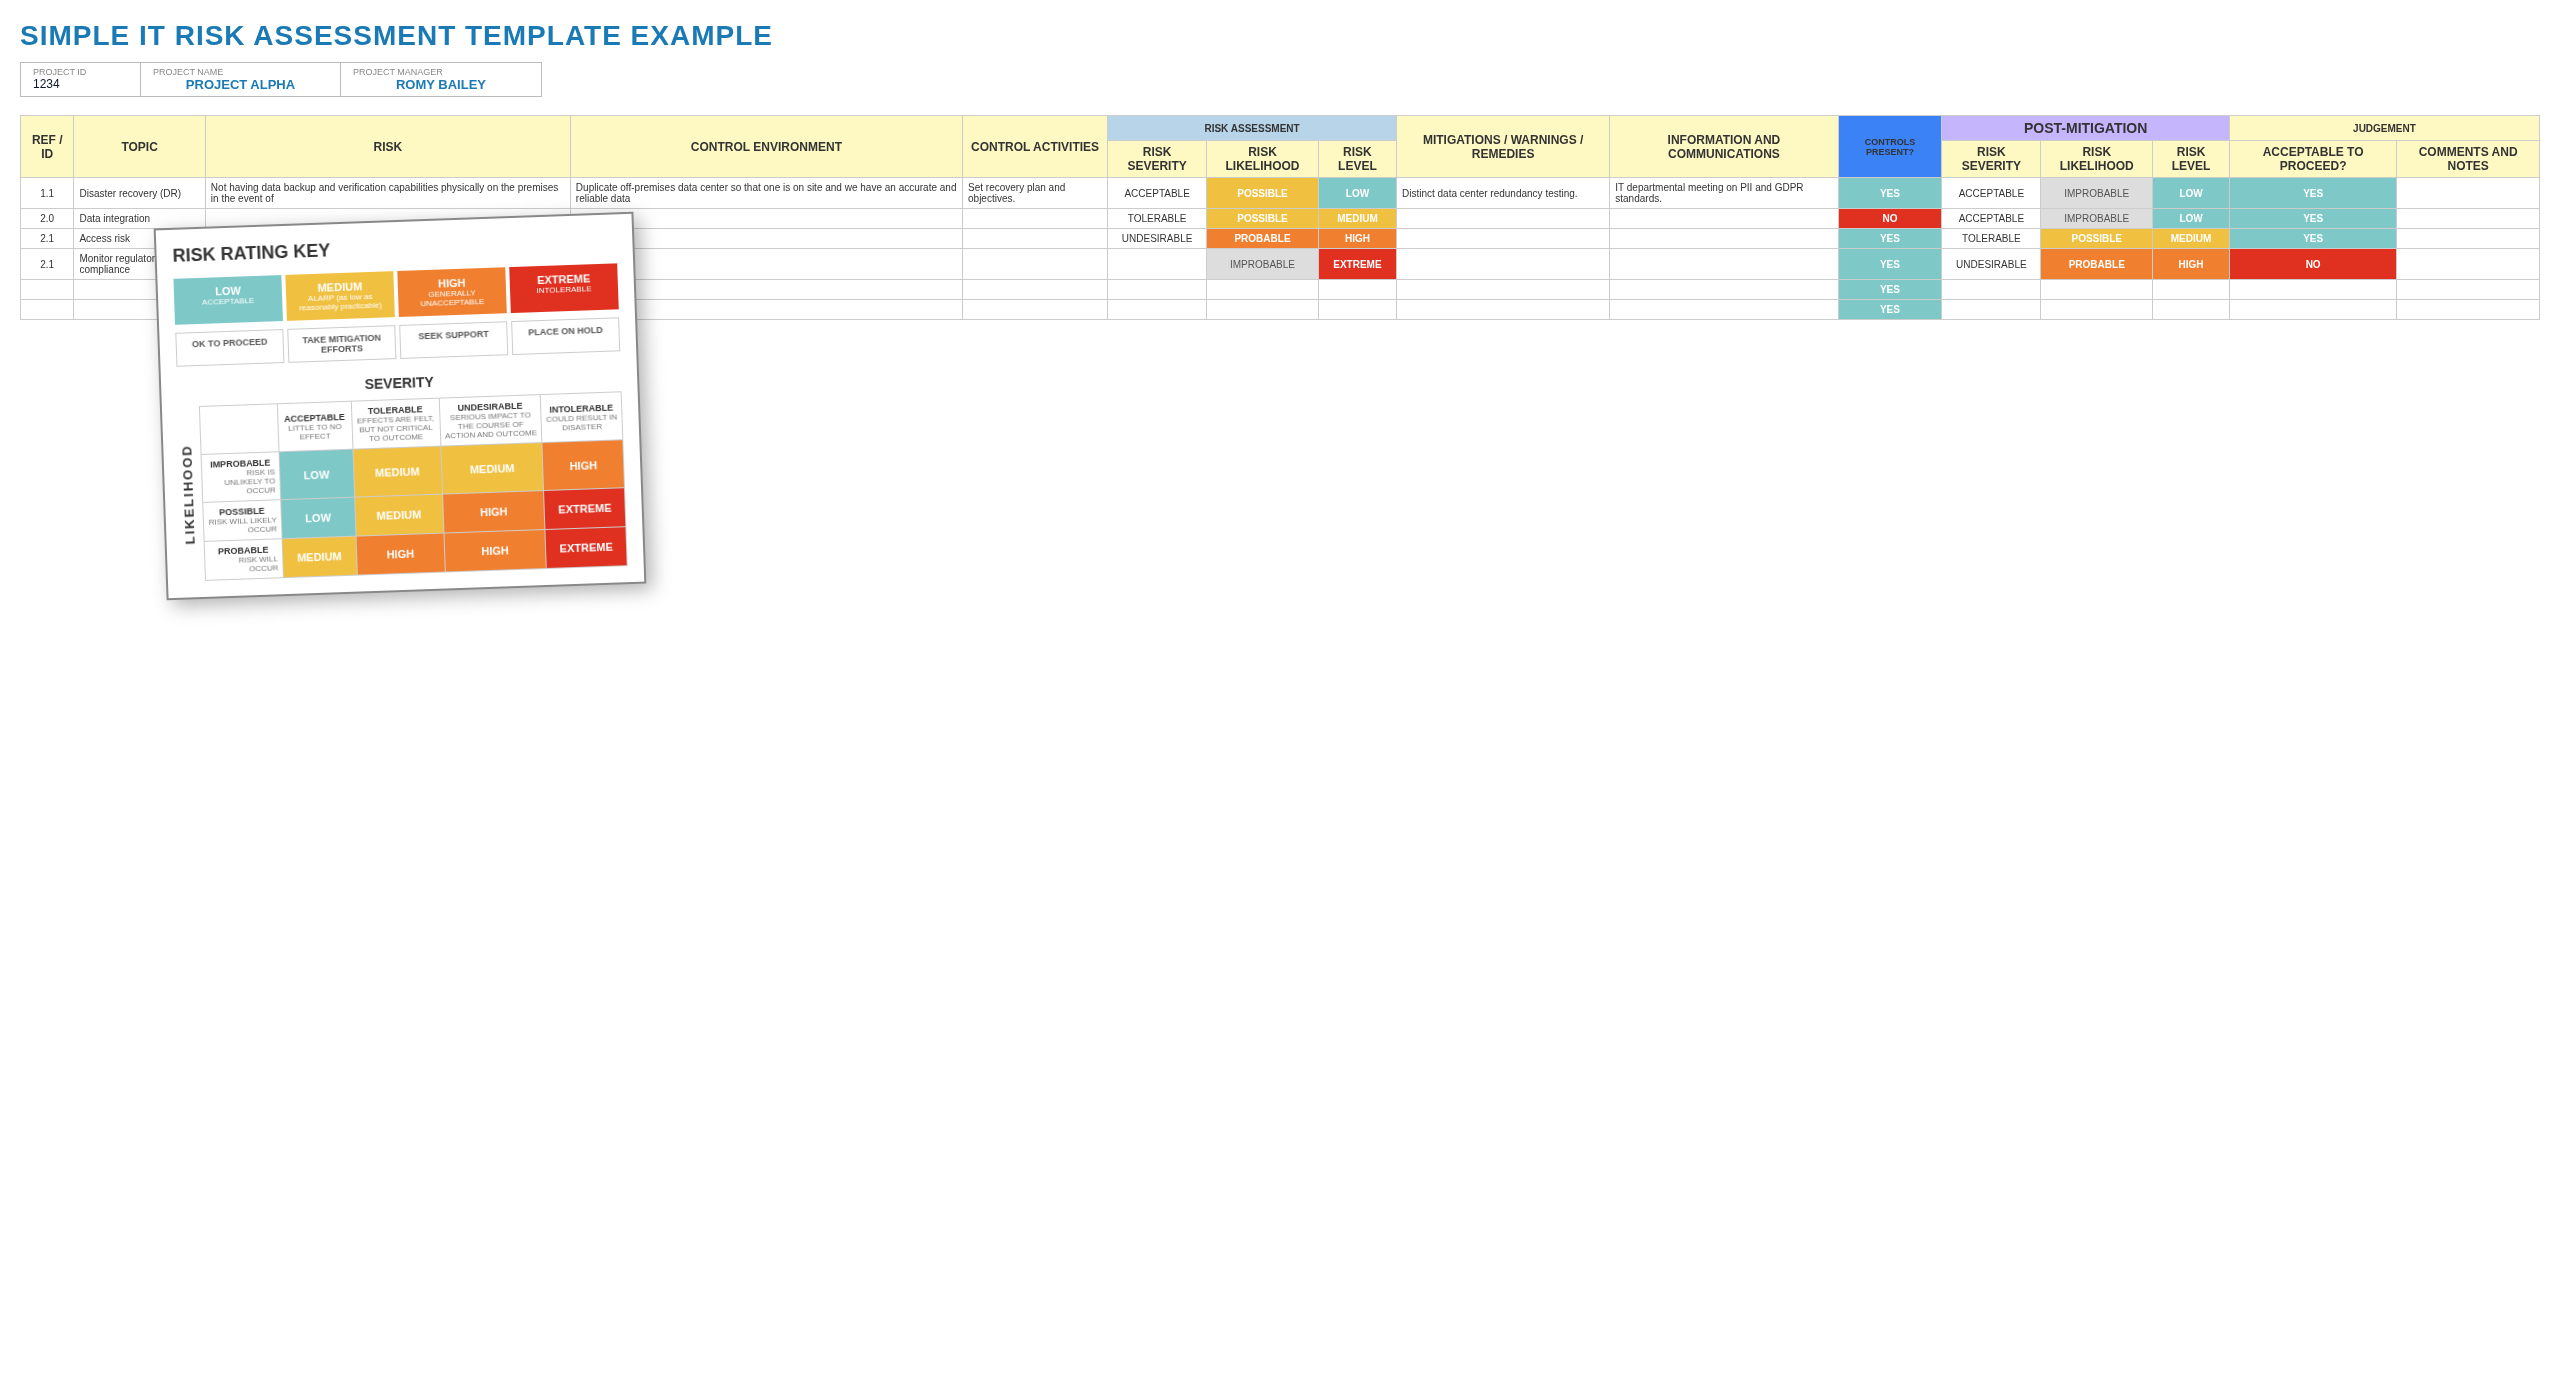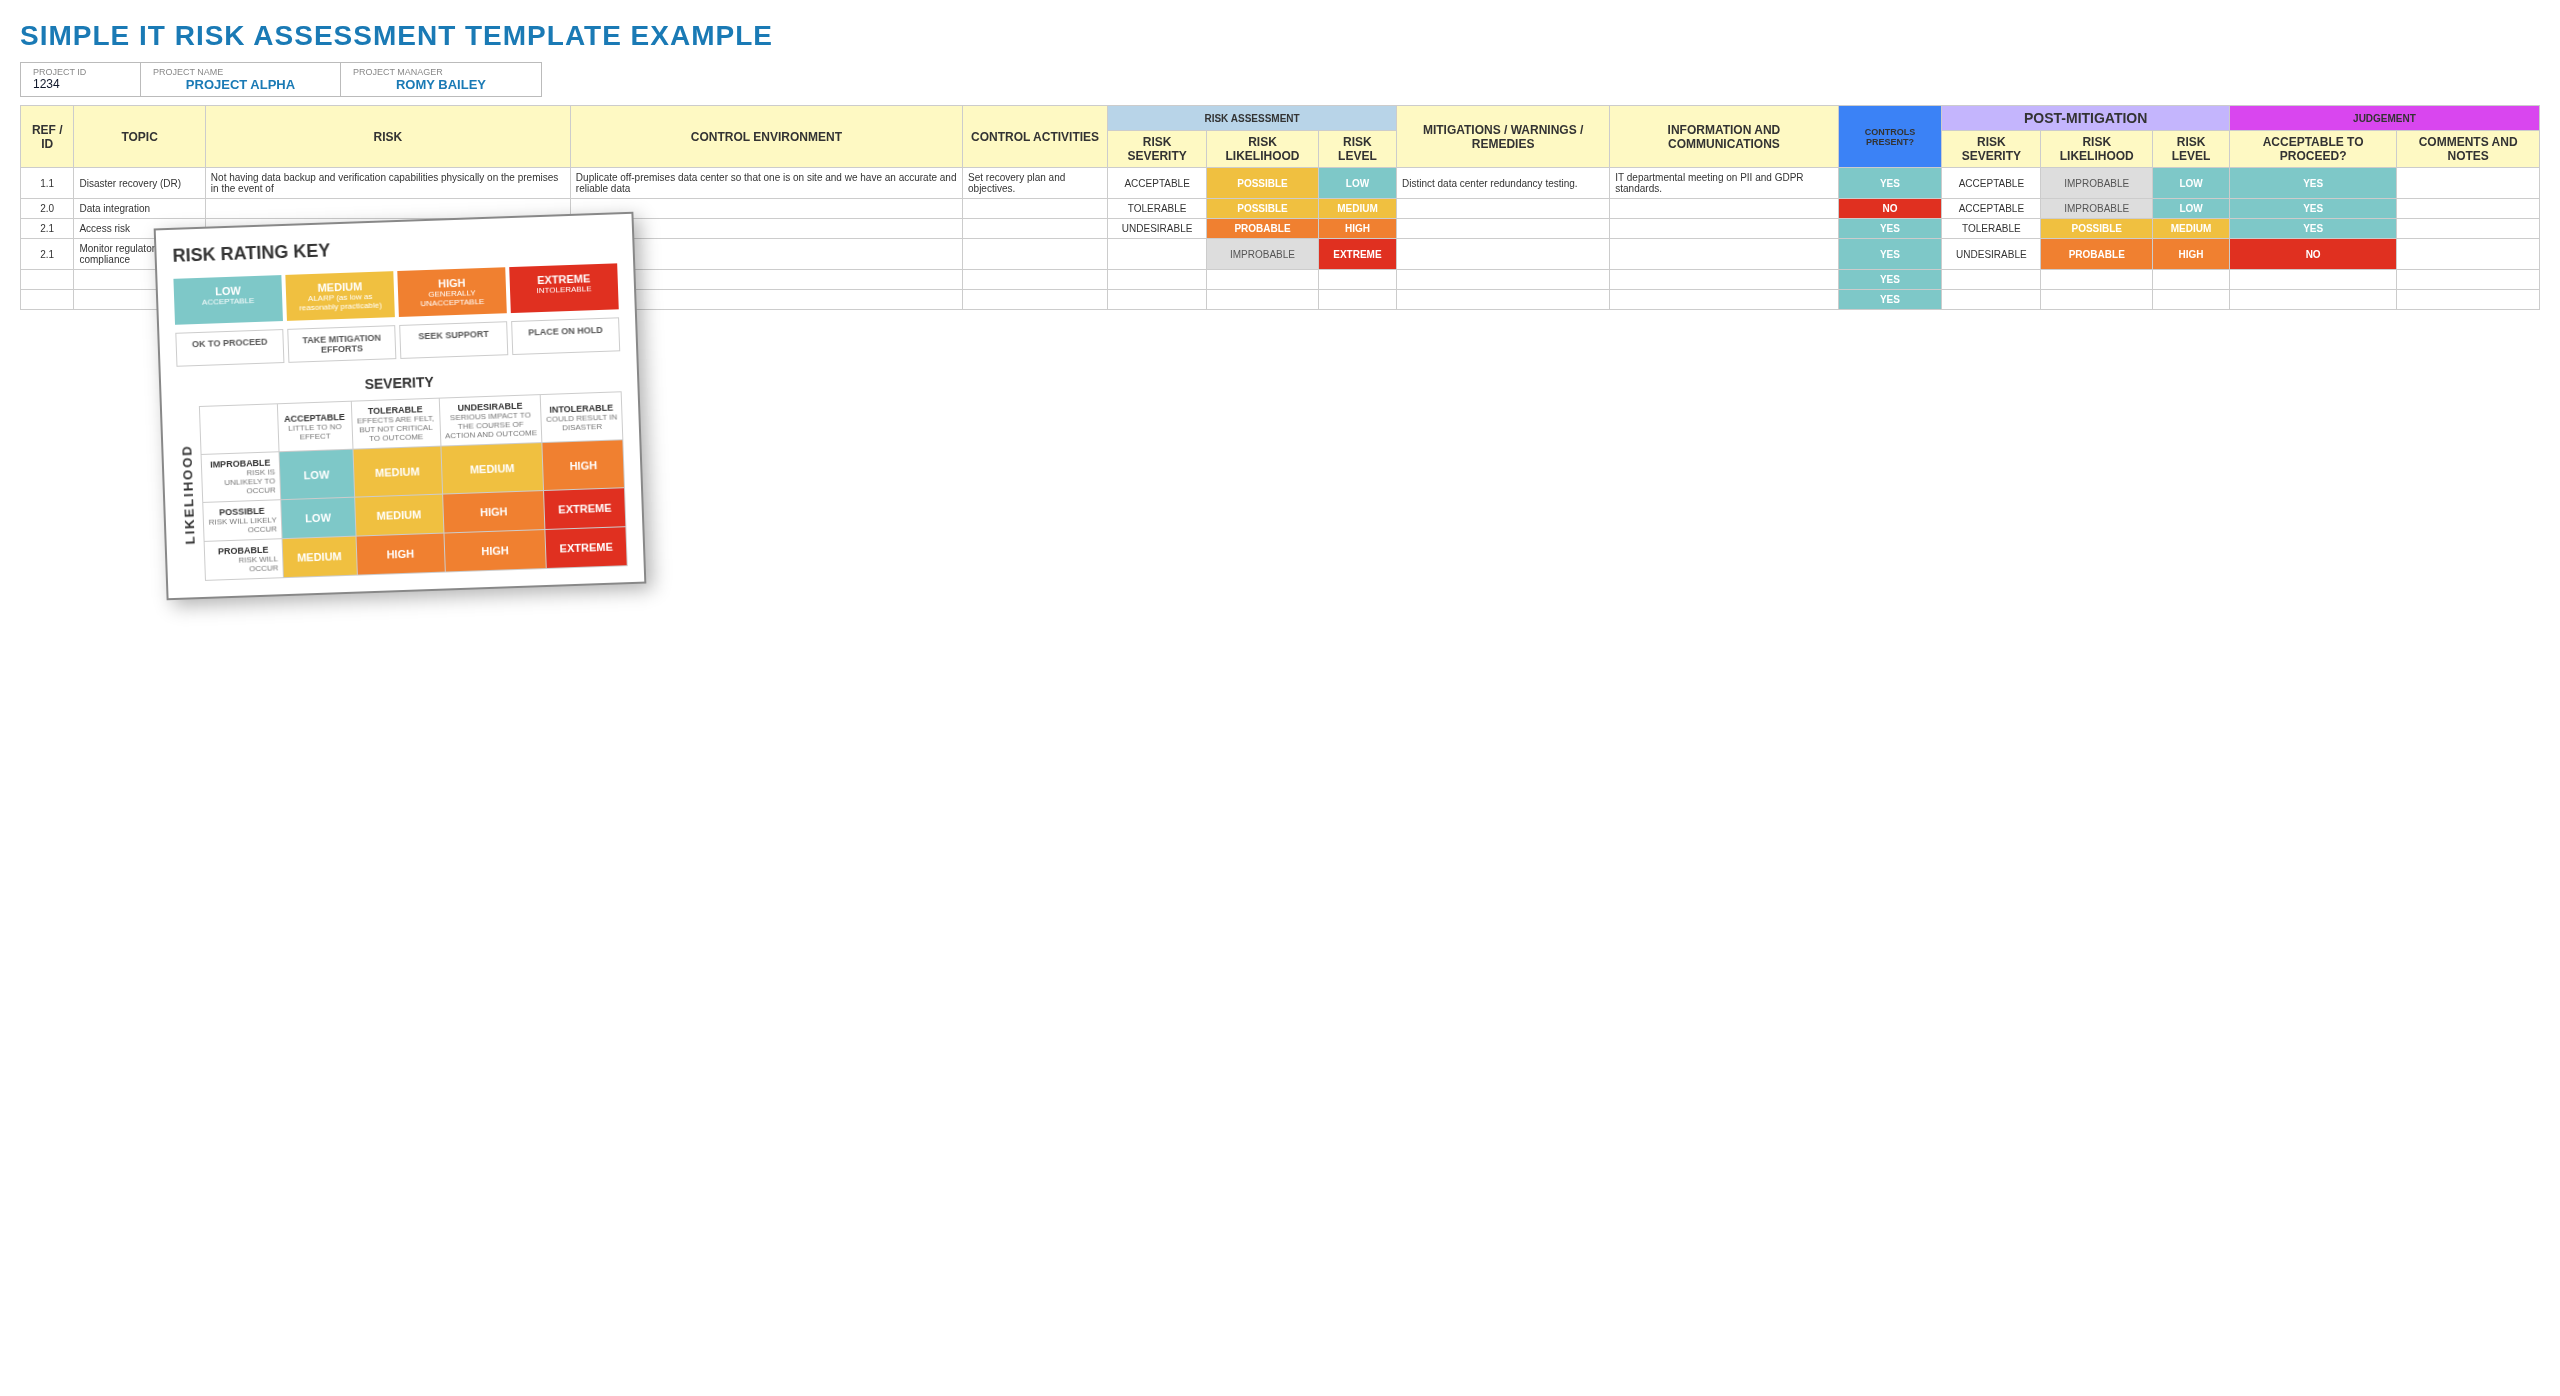--- a/index.html
+++ b/index.html
@@ -13,21 +13,21 @@
     .main-title {
       color: #1a7ab5;
       font-size: 28px;
       font-weight: bold;
       margin-bottom: 10px;
       letter-spacing: 1px;
     }
     .project-info {
       display: flex;
       gap: 0;
-      margin-bottom: 8px;
+      margin-bottom: 18px;
       border: 1px solid #bbb;
       width: fit-content;
     }
     .proj-field {
       border-right: 1px solid #bbb;
       padding: 4px 12px;
       min-width: 120px;
     }
     .proj-field:last-child { border-right: none; }
     .proj-label {
@@ -73,21 +73,21 @@
       text-transform: uppercase;
     }
     .header-group-post {
       background: #c4b5fd;
       color: #333;
       font-weight: bold;
       font-size: 14px;
       text-transform: uppercase;
     }
     .header-group-judge {
-      background: #d946ef;
+      background: #fef9c3;
       color: #333;
       font-weight: bold;
       font-size: 10px;
       text-transform: uppercase;
     }
     .col-header {
       background: #fef9c3;
       font-weight: bold;
       font-size: 12px;
       text-transform: uppercase;

